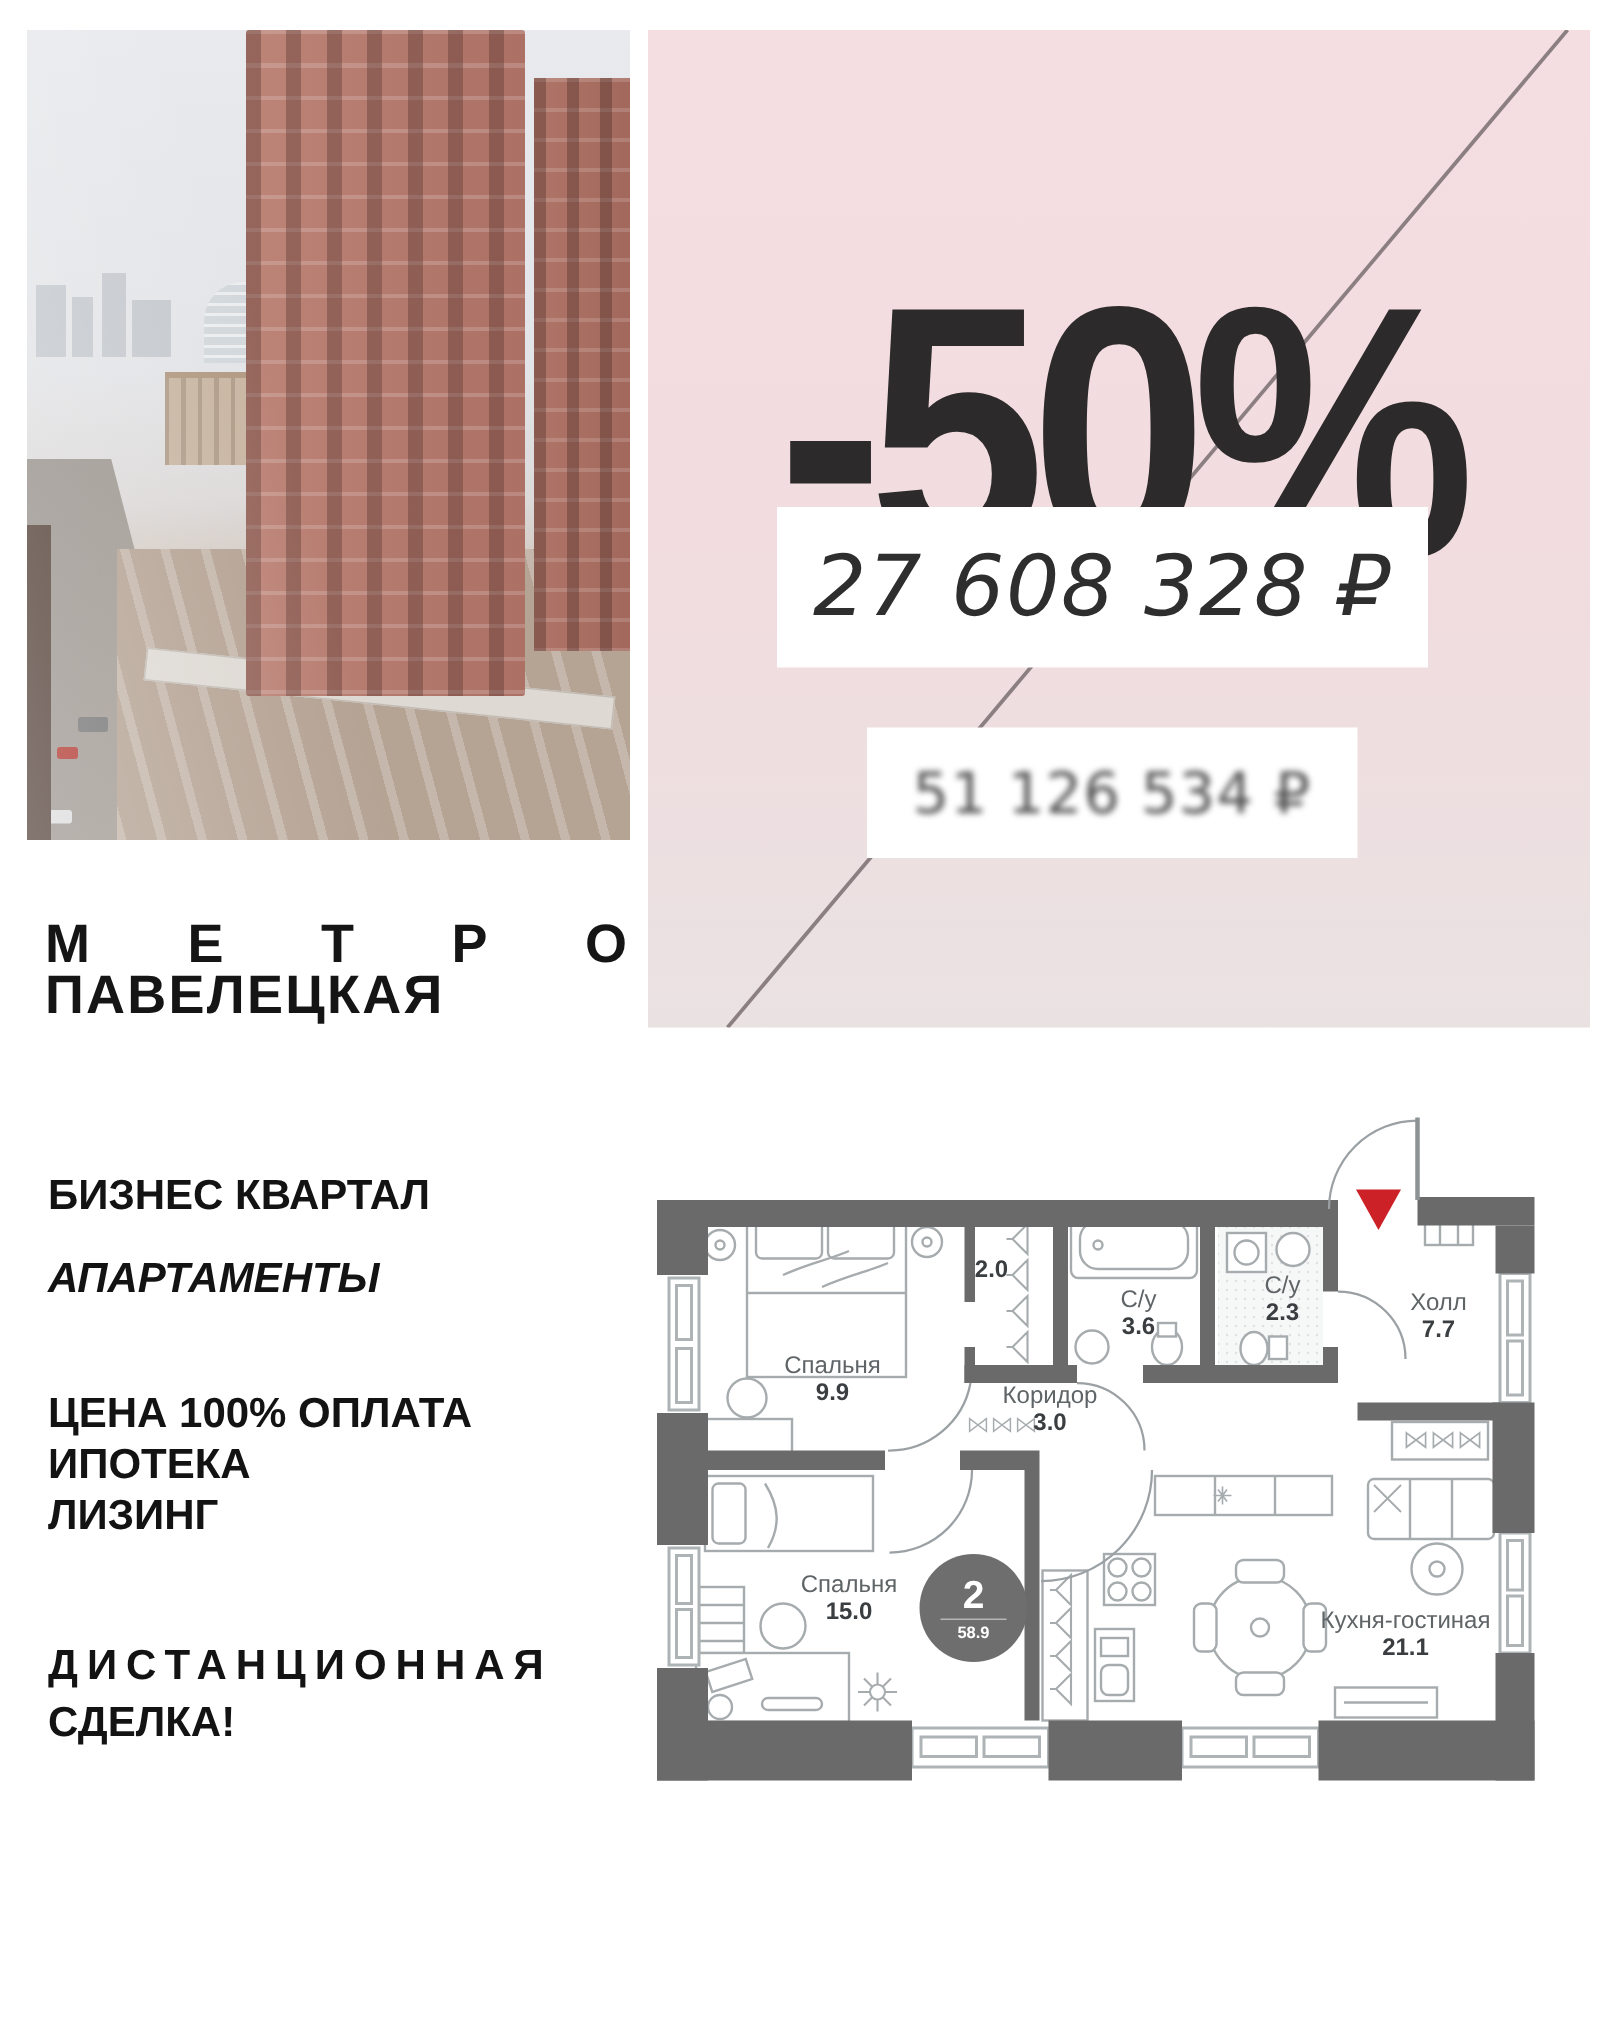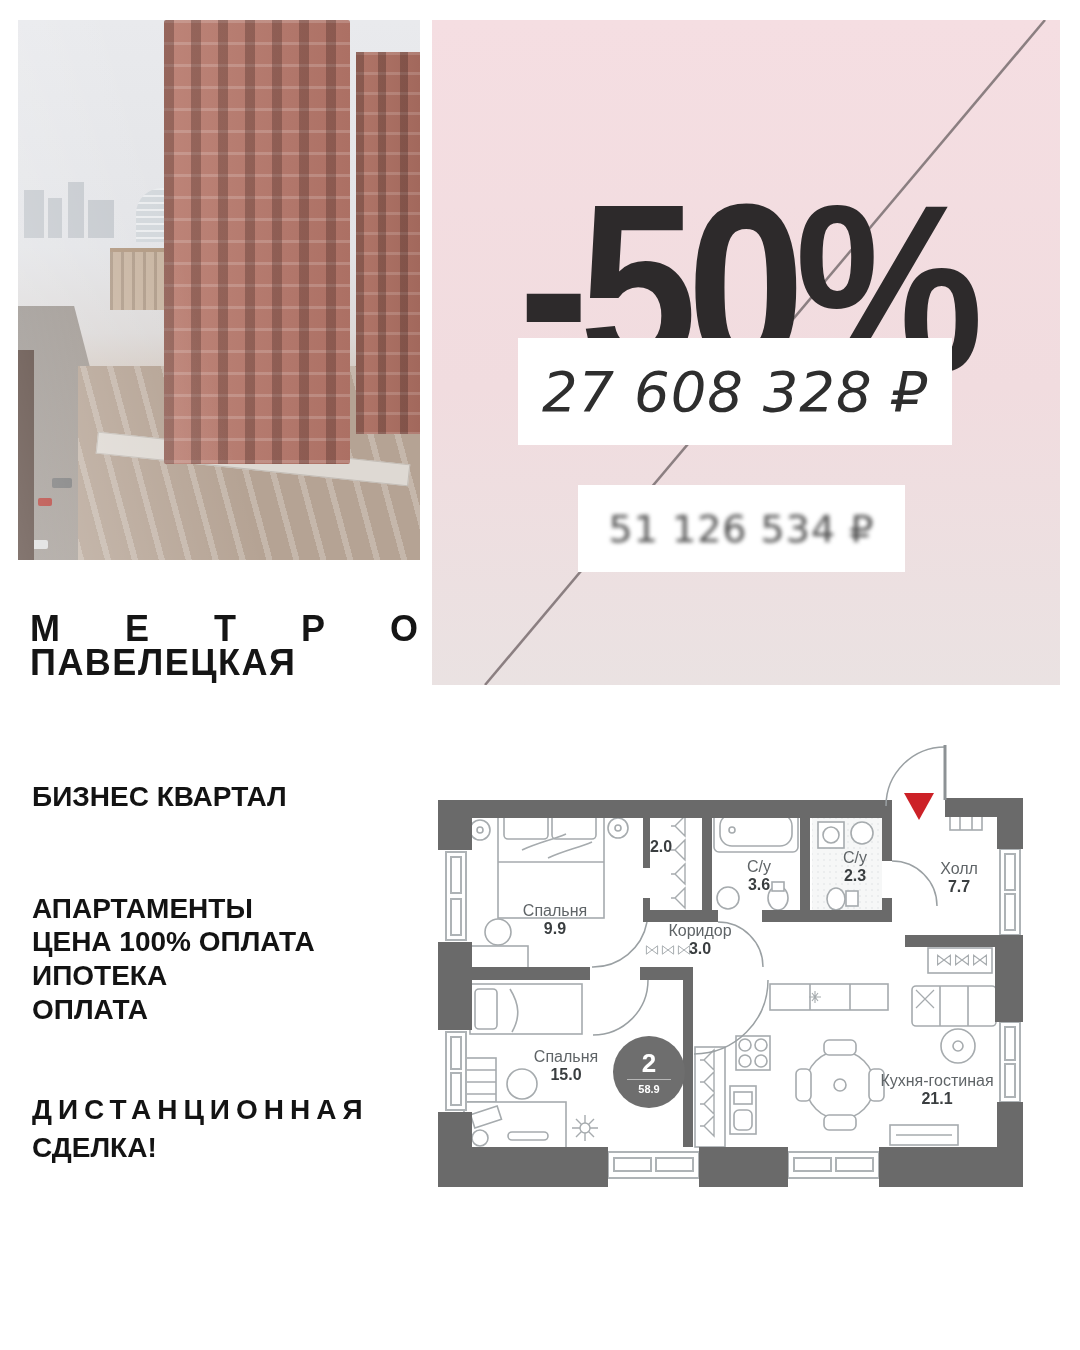--- a/index.html
+++ b/index.html
@@ -45,21 +45,21 @@
   .old-price-box{position:absolute;left:146px;top:465px;width:327px;height:87px;background:#ffffff;
              display:flex;align-items:center;justify-content:center;}
   .price-old{font-family:"DejaVu Sans",sans-serif;font-size:38px;color:#4f4f4f;filter:blur(2.2px);letter-spacing:1px;}
 
   
   .metro{position:absolute;left:30px;top:612px;width:388px;font-weight:700;font-size:36px;line-height:33px;}
   .metro-word{display:flex;justify-content:space-between;}
   .station{letter-spacing:1.5px;margin-top:1px;}
   .feat{position:absolute;left:32px;font-weight:700;font-size:28px;color:#131313;}
   .feat-district{top:781px;}
-  .feat-type{top:893px;}
+  .feat-type{top:836px;font-style:italic;}
   .feat-pay{top:925px;line-height:34px;}
   .feat-cta{top:1091px;line-height:38px;}
   .ls-wide{letter-spacing:6px;}
 
   
   .plan{position:absolute;left:428px;top:738px;width:612px;height:455px;}
   .plan svg{position:absolute;left:0;top:0;}
   .room-label{position:absolute;transform:translate(-50%,-50%);text-align:center;white-space:nowrap;}
   .room-name{font-size:16px;color:#5f6467;}
   .room-area{font-size:16px;font-weight:700;color:#3a3e40;}
@@ -117,21 +117,21 @@
       <span>О</span>
     </div>
     <div class="station">ПАВЕЛЕЦКАЯ</div>
   </div>
 
   <div class="feat feat-district">БИЗНЕС КВАРТАЛ</div>
   <div class="feat feat-type">АПАРТАМЕНТЫ</div>
   <div class="feat feat-pay">
     <div>ЦЕНА 100% ОПЛАТА</div>
     <div>ИПОТЕКА</div>
-    <div>ОПЛАТА</div>
+    <div>ЛИЗИНГ</div>
   </div>
   <div class="feat feat-cta">
     <div class="ls-wide">ДИСТАНЦИОННАЯ</div>
     <div>СДЕЛКА!</div>
   </div>
 
   <div class="plan">
     <svg width="612" height="455" viewBox="428 738 612 455">
       <defs>
         <g id="hanger">

